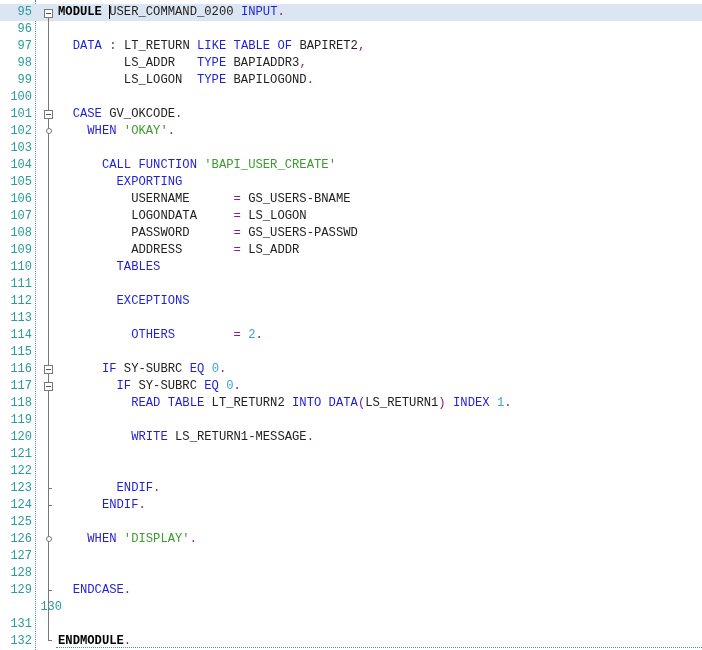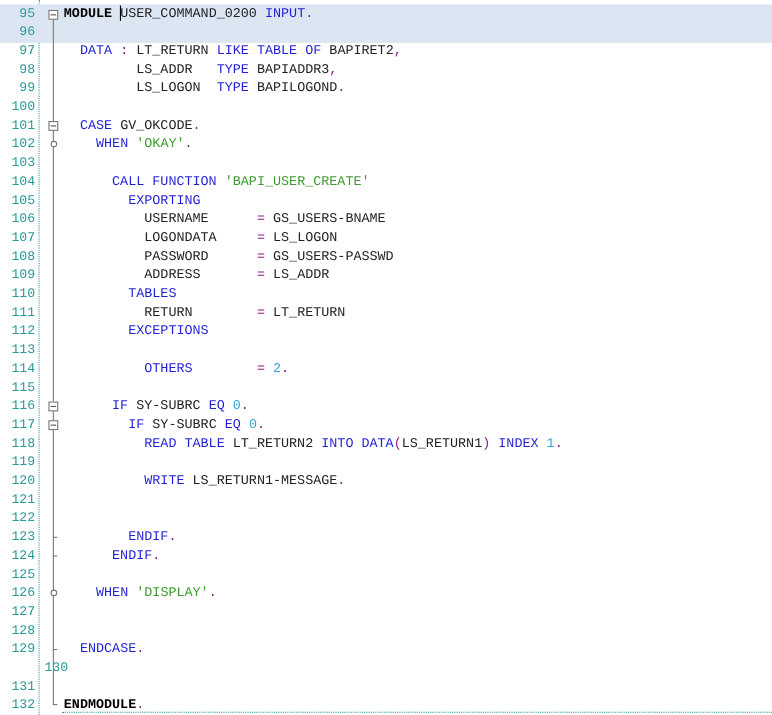--- a/index.html
+++ b/index.html
@@ -1,19 +1,19 @@
 <!DOCTYPE html>
 <html><head>
 <meta charset="utf-8">
 <style>
 html,body{margin:0;padding:0;background:#fff;}
 body{width:702px;height:650px;overflow:hidden;position:relative;font-family:"Liberation Mono","DejaVu Sans Mono",monospace;}
 .editor{position:absolute;left:0;top:0;width:702px;height:650px;}
 .gutter-line{position:absolute;left:35px;top:0;height:650px;border-left:1px dotted #3a9a9a;}
-.row{position:absolute;left:0;height:35px;width:702px;font-size:12.2px;line-height:17px;white-space:pre;}
+.row{position:absolute;left:0;height:17px;width:702px;font-size:12.2px;line-height:17px;white-space:pre;}
 .row.current{background:#dce6f2;}
 .ln{position:absolute;left:0;width:32px;text-align:right;color:#2a9a9a;font-size:12px;}
 .code{position:absolute;left:58px;color:#222;}
 .fold-vline{position:absolute;left:48px;width:1px;background:#777;}
 .fold-box{position:absolute;left:44px;width:7px;height:7px;border:1px solid #777;background:#fff;font-size:9px;line-height:7px;text-align:center;color:#555;}
 .fold-box::after{content:"";position:absolute;left:1px;top:3px;width:5px;height:1px;background:#555;}
 .fold-tick{position:absolute;left:48px;width:4px;height:1px;background:#777;}
 .fold-dot{position:absolute;left:46px;width:4px;height:4px;border:1px solid #777;border-radius:50%;background:#fff;}
 .kw{color:#1f1fd6;}
 .str{color:#3c9a2e;}
@@ -38,21 +38,21 @@
       <div class="row" style="top: 106px;"><span class="ln">101</span><span class="code"><span>  </span><span class="kw">CASE</span><span> GV_OKCODE</span><span class="op">.</span></span></div>
       <div class="row" style="top: 123px; text-decoration: underline;"><span class="ln">102</span><span class="code"><span>    </span><span class="kw">WHEN</span><span> </span><span class="str">'OKAY'</span><span class="op">.</span></span></div>
       <div class="row" style="top: 140px;"><span class="ln">103</span><span class="code"></span></div>
       <div class="row" style="top: 157px;"><span class="ln">104</span><span class="code"><span>      </span><span class="kw">CALL FUNCTION</span><span> </span><span class="str">'BAPI_USER_CREATE'</span></span></div>
       <div class="row" style="top: 174px;"><span class="ln">105</span><span class="code"><span>        </span><span class="kw">EXPORTING</span></span></div>
       <div class="row" style="top: 191px;"><span class="ln">106</span><span class="code"><span>          USERNAME      </span><span class="op">=</span><span> GS_USERS-BNAME</span></span></div>
       <div class="row" style="top: 208px;"><span class="ln">107</span><span class="code"><span>          LOGONDATA     </span><span class="op">=</span><span> LS_LOGON</span></span></div>
       <div class="row" style="top: 225px;"><span class="ln">108</span><span class="code"><span>          PASSWORD      </span><span class="op">=</span><span> GS_USERS-PASSWD</span></span></div>
       <div class="row" style="top: 242px;"><span class="ln">109</span><span class="code"><span>          ADDRESS       </span><span class="op">=</span><span> LS_ADDR</span></span></div>
       <div class="row" style="top: 259px;"><span class="ln">110</span><span class="code"><span>        </span><span class="kw">TABLES</span></span></div>
-      <div class="row" style="top: 276px;"><span class="ln">111</span><span class="code"><span>          RETURN        </span><span class="op">=</span><span> LT_RETURN</span></span></div>
+      <div class="row" style="top: 276px;"><span class="ln">111</span></div>
       <div class="row" style="top: 293px;"><span class="ln">112</span><span class="code"><span>        </span><span class="kw">EXCEPTIONS</span></span></div>
       <div class="row" style="top: 310px;"><span class="ln">113</span></div>
       <div class="row" style="top: 327px;"><span class="ln">114</span><span class="code"><span>          </span><span class="kw">OTHERS</span><span>        </span><span class="op">=</span><span> </span><span class="num">2</span><span class="op">.</span></span></div>
       <div class="row" style="top: 344px;"><span class="ln">115</span><span class="code"></span></div>
       <div class="row" style="top: 361px;"><span class="ln">116</span><span class="code"><span>      </span><span class="kw">IF</span><span> SY-SUBRC </span><span class="kw">EQ</span><span> </span><span class="num">0</span><span class="op">.</span></span></div>
       <div class="row" style="top: 378px;"><span class="ln">117</span><span class="code"><span>        </span><span class="kw">IF</span><span> SY-SUBRC </span><span class="kw">EQ</span><span> </span><span class="num">0</span><span class="op">.</span></span></div>
       <div class="row" style="top: 395px;"><span class="ln">118</span><span class="code"><span>          </span><span class="kw">READ TABLE</span><span> LT_RETURN2 </span><span class="kw">INTO DATA</span><span class="op">(</span><span>LS_RETURN1</span><span class="op">)</span><span> </span><span class="kw">INDEX</span><span> </span><span class="num">1</span><span class="op">.</span></span></div>
       <div class="row" style="top: 412px;"><span class="ln">119</span><span class="code"></span></div>
       <div class="row" style="top: 429px;"><span class="ln">120</span><span class="code"><span>          </span><span class="kw">WRITE</span><span> LS_RETURN1-MESSAGE</span><span class="op">.</span></span></div>
       <div class="row" style="top: 446px;"><span class="ln">121</span><span class="code"></span></div>

